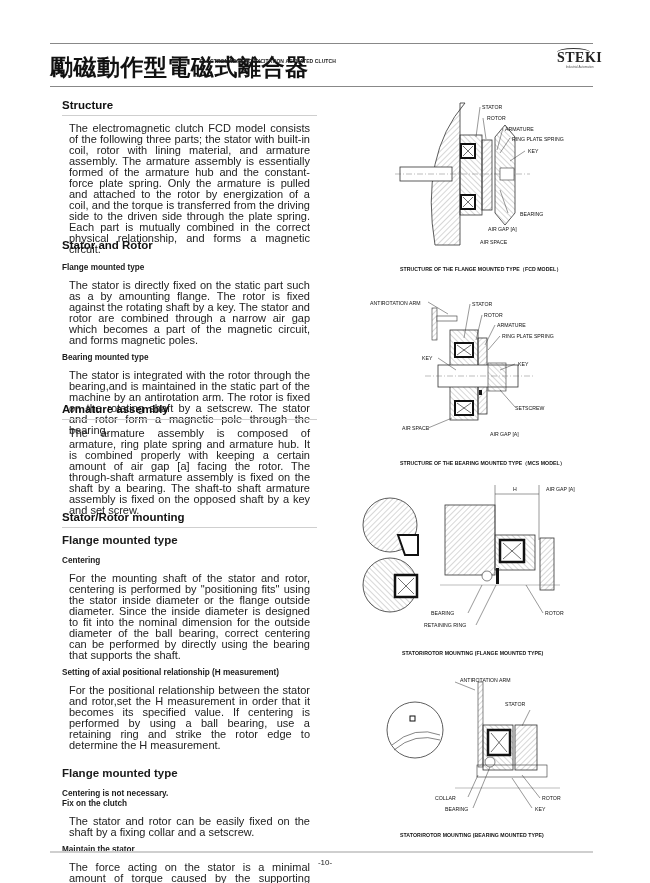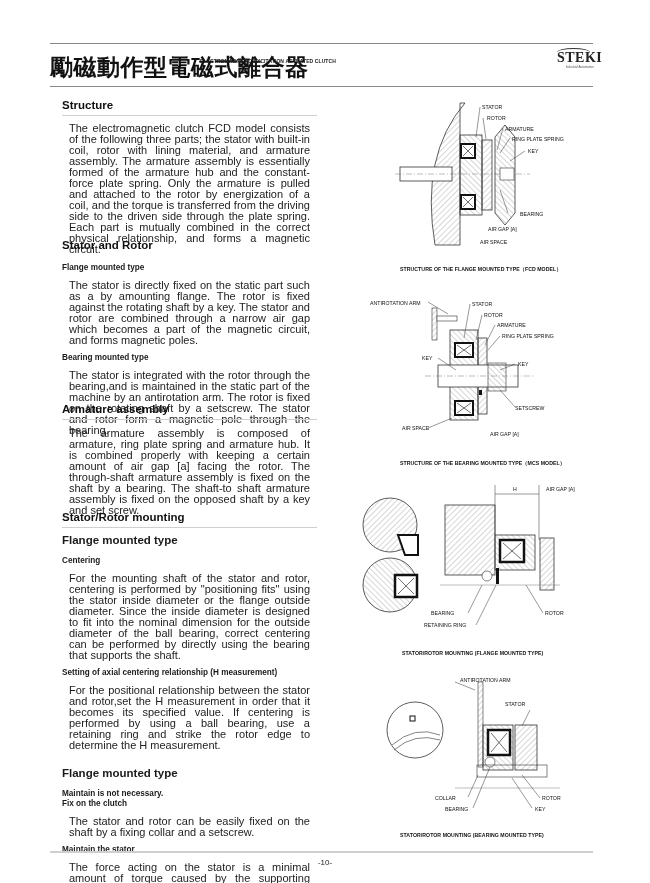--- a/index.html
+++ b/index.html
@@ -57,25 +57,25 @@
 <div class="col" style="top:403px;">
   <h2 class="h2">Armature assembly</h2>
   <p class="p" style="margin-top:8px;">The armature assembly is composed of armature, ring plate spring and armature hub. It is combined properly with keeping a certain amount of air gap [a] facing the rotor. The through-shaft armature assembly is fixed on the shaft by a bearing. The shaft-to shaft armature assembly is fixed on the opposed shaft by a key and set screw.</p>
 </div>
 
 <div class="col" style="top:511px;">
   <h2 class="h2">Stator/Rotor mounting</h2>
   <p class="sub" style="margin-top:6px;">Flange mounted type</p>
   <p class="h3" style="margin-top:10px;">Centering</p>
   <p class="p">For the mounting shaft of the stator and rotor, centering is performed by "positioning fits" using the stator inside diameter or the flange outside diameter. Since the inside diameter is designed to fit into the nominal dimension for the outside diameter of the ball bearing, correct centering can be performed by directly using the bearing that supports the shaft.</p>
-  <p class="h3">Setting of axial centering relationship (H measurement)</p>
+  <p class="h3">Setting of axial positional relationship (H measurement)</p>
   <p class="p">For the positional relationship between the stator and rotor,set the H measurement in order that it becomes its specified value. If centering is performed by using a ball bearing, use a retaining ring and strike the rotor edge to determine the H measurement.</p>
 
   <p class="sub" style="margin-top:16px;">Flange mounted type</p>
-  <p class="h3" style="margin-top:10px;">Maintain is not necessary.</p>
+  <p class="h3" style="margin-top:10px;">Centering is not necessary.</p>
   <p class="h3">Fix on the clutch</p>
   <p class="p">The stator and rotor can be easily fixed on the shaft by a fixing collar and a setscrew.</p>
   <p class="h3">Maintain the stator</p>
   <p class="p">The force acting on the stator is a minimal amount of torque caused by the supporting bearing friction. To prevent free rotation of the stator, and to protect a lead wire, maintain an antirotation arm in the static part of the machine. The antirotation arm must be properly fixed not allowing any rotation of the stator.</p>
 </div>
 
 <svg width="0" height="0" style="position:absolute">
   <defs>
     <pattern id="hatch" width="4" height="4" patternUnits="userSpaceOnUse" patternTransform="rotate(45)">
       <line x1="0" y1="0" x2="0" y2="4" stroke="#777" stroke-width="0.6"></line>

